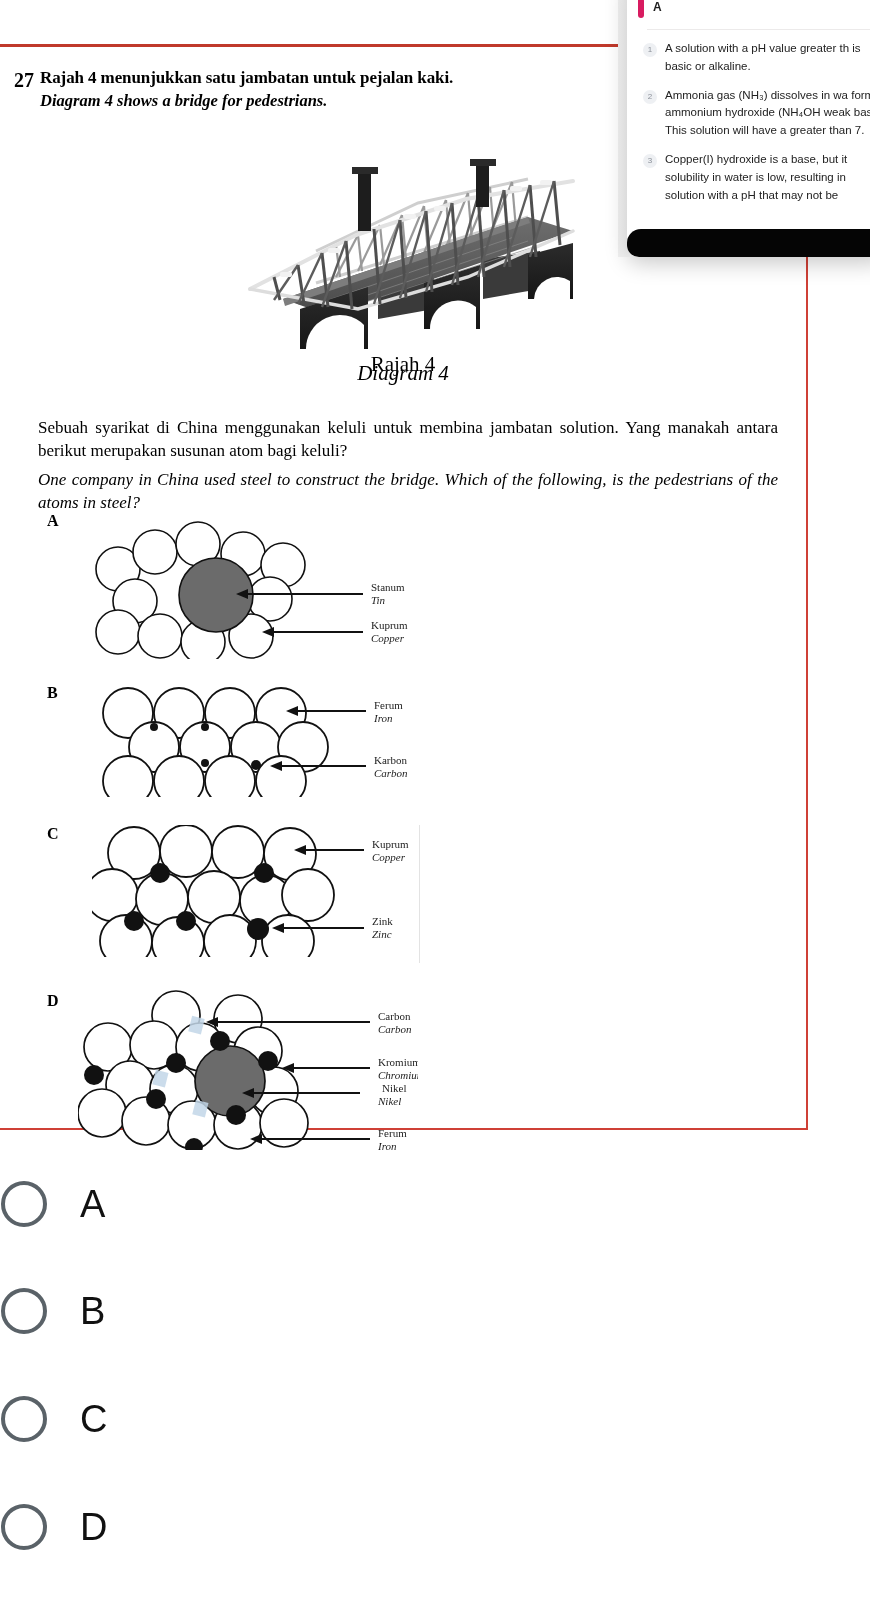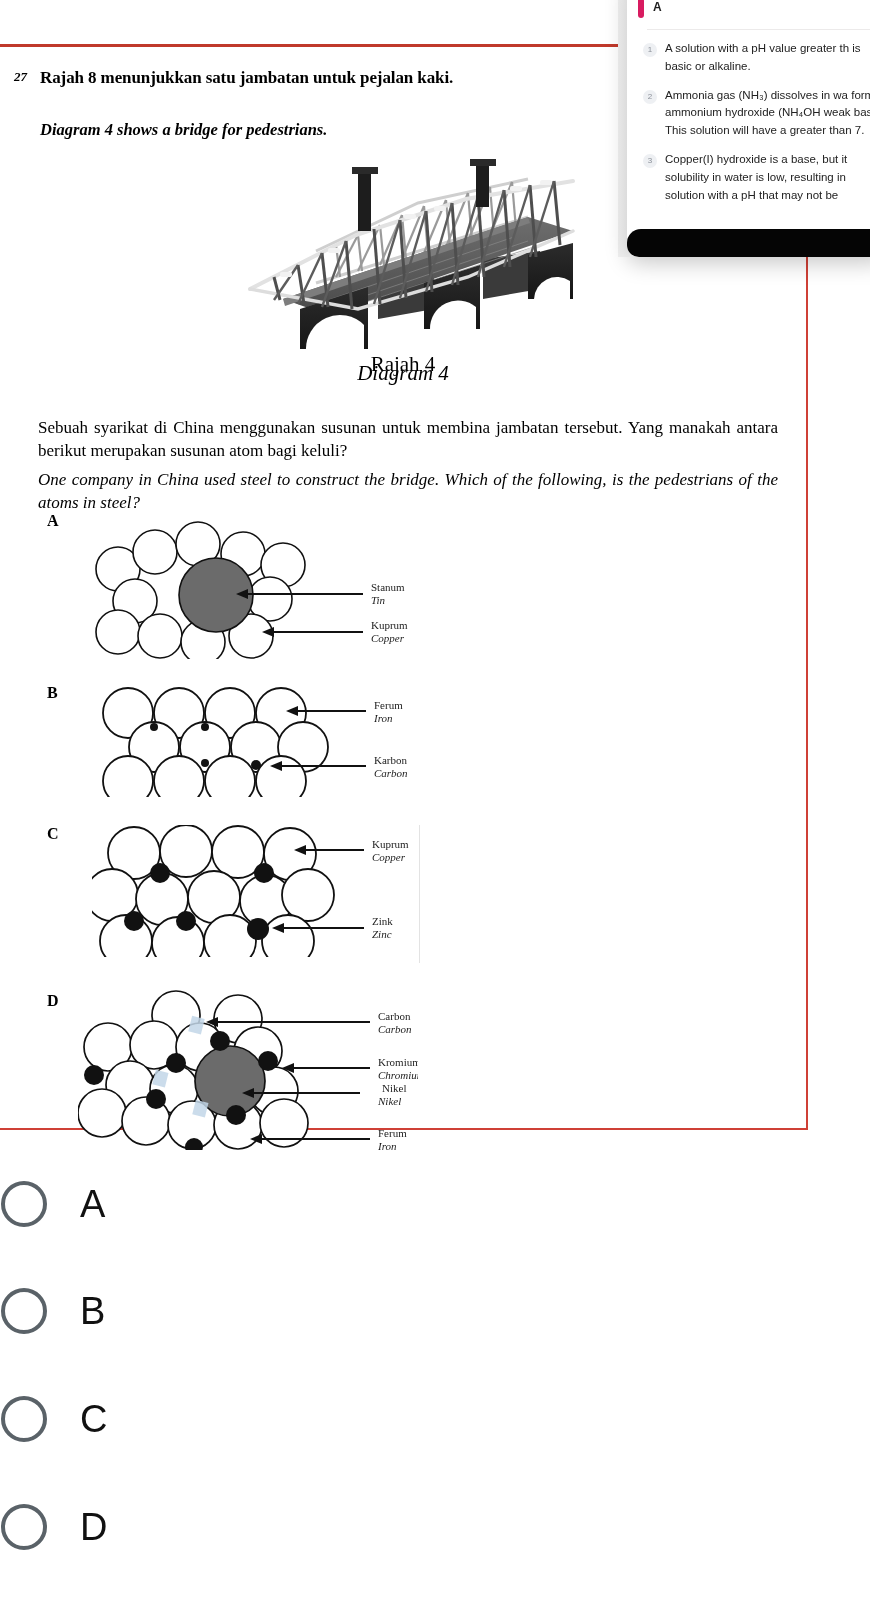--- a/index.html
+++ b/index.html
@@ -19,31 +19,30 @@
     box-sizing:border-box;
   }
   .qbody{
     position:absolute;left:0;top:0;width:806px;height:1082px;
     font-family:"Liberation Serif", serif;
     color:#000;
   }
 
   .qnum{
     position:absolute;left:14px;top:22px;
-    font-weight:bold;font-size:13px;
+    font-weight:bold;font-size:20px;
     font-family:"Liberation Serif", serif;
-    font-style:italic;
   }
   .qline-my{
     position:absolute;left:40px;top:21px;width:740px;
     font-weight:bold;font-size:17px;letter-spacing:-0.1px;
   }
   .qline-en{
     position:absolute;left:40px;top:44px;width:740px;
-    font-style:italic;font-weight:bold;font-size:16.5px;margin-top:29px;
+    font-style:italic;font-weight:bold;font-size:16.5px;
   }
 
   
   #bridge-photo{
     position:absolute;left:228px;top:112px;width:360px;height:190px;
   }
   #bridge-photo svg{display:block;width:100%;height:100%;}
 
   .figcap{
     position:absolute;width:806px;text-align:center;
@@ -141,21 +140,21 @@
     background:linear-gradient(to right,#f2f2f2,#fafafa);
   }
 </style>
 </head>
 <body>
 
 <div id="question-card">
   <div class="qbody">
 
     <div class="qnum">27</div>
-    <div class="qline-my">Rajah 8 menunjukkan satu jambatan untuk pejalan kaki.</div>
+    <div class="qline-my">Rajah 4 menunjukkan satu jambatan untuk pejalan kaki.</div>
     <div class="qline-en">Diagram 4 shows a bridge for pedestrians.</div>
 
     <div id="bridge-photo">
       <svg viewBox="0 0 360 190" xmlns="http://www.w3.org/2000/svg">
         <defs>
           <linearGradient id="deckg" x1="0" y1="0" x2="0" y2="1">
             <stop offset="0" stop-color="#6e6e6e"></stop>
               <stop offset="1" stop-color="#4a4a4a"></stop>
           </linearGradient>
           <linearGradient id="pierg" x1="0" y1="0" x2="0" y2="1">
@@ -252,21 +251,21 @@
           <rect x="206" y="47" width="12" height="5" rx="2"></rect>
           <rect x="282" y="27" width="12" height="5" rx="2"></rect>
           <rect x="312" y="21" width="12" height="5" rx="2"></rect>
         </g>
       </svg>
     </div>
 
     <div class="figcap my">Rajah 4</div>
     <div class="figcap en">Diagram 4</div>
 
-    <div class="stem my">Sebuah syarikat di China menggunakan susunan untuk membina jambatan tersebut. Yang manakah antara berikut merupakan susunan atom bagi keluli?</div>
+    <div class="stem my">Sebuah syarikat di China menggunakan keluli untuk membina jambatan solution. Yang manakah antara berikut merupakan susunan atom bagi keluli?</div>
     <div class="stem en">One company in China used steel to construct the bridge. Which of the following, is the pedestrians of the atoms in steel?</div>
 
     <div class="opt-letter" style="left:47px;top:465px;">A</div>
     <div class="opt-diagram" style="left:88px;top:472px;width:330px;height:140px;">
       <svg width="330" height="140" viewBox="0 0 330 140" xmlns="http://www.w3.org/2000/svg">
         <g fill="#ffffff" stroke="#111" stroke-width="1.6">
           <circle cx="30" cy="50" r="22"></circle>
             <circle cx="67" cy="33" r="22"></circle>
           <circle cx="110" cy="25" r="22"></circle>
             <circle cx="155" cy="35" r="22"></circle>

